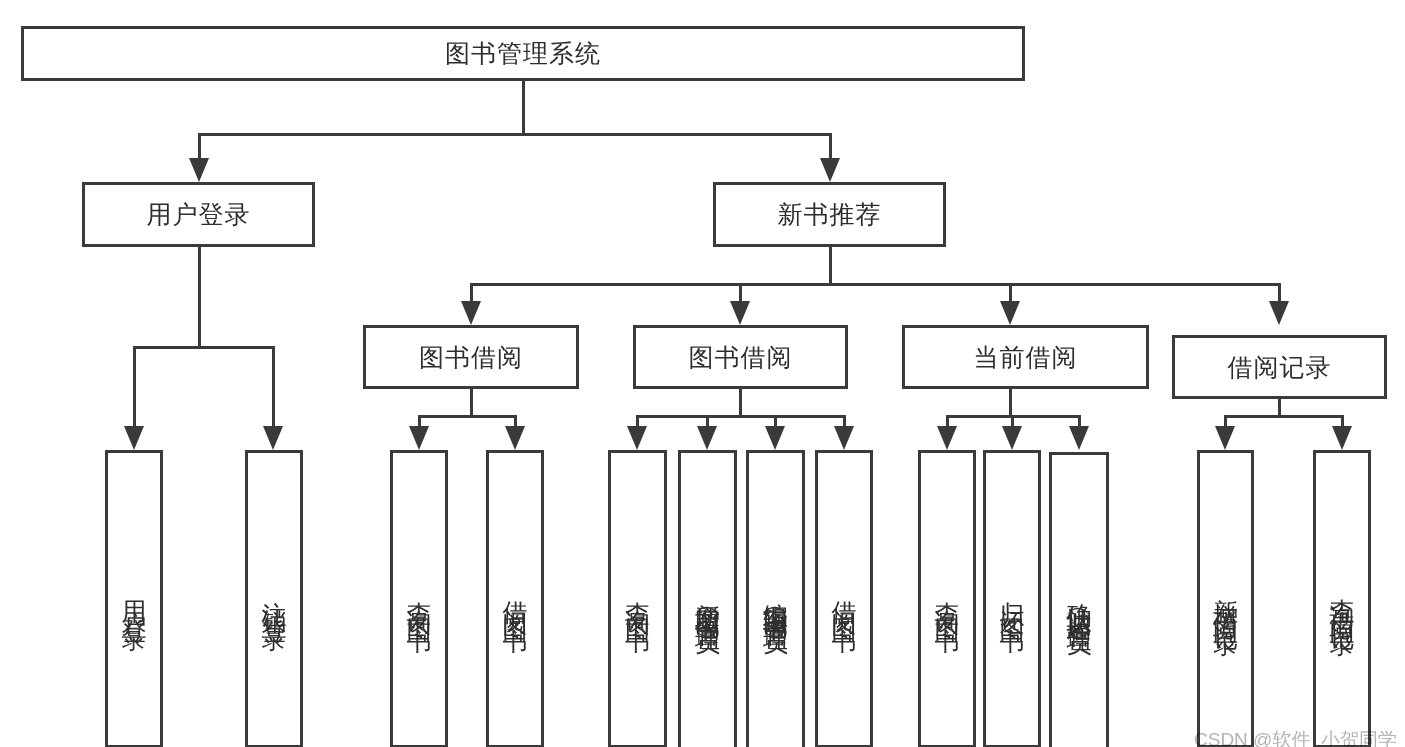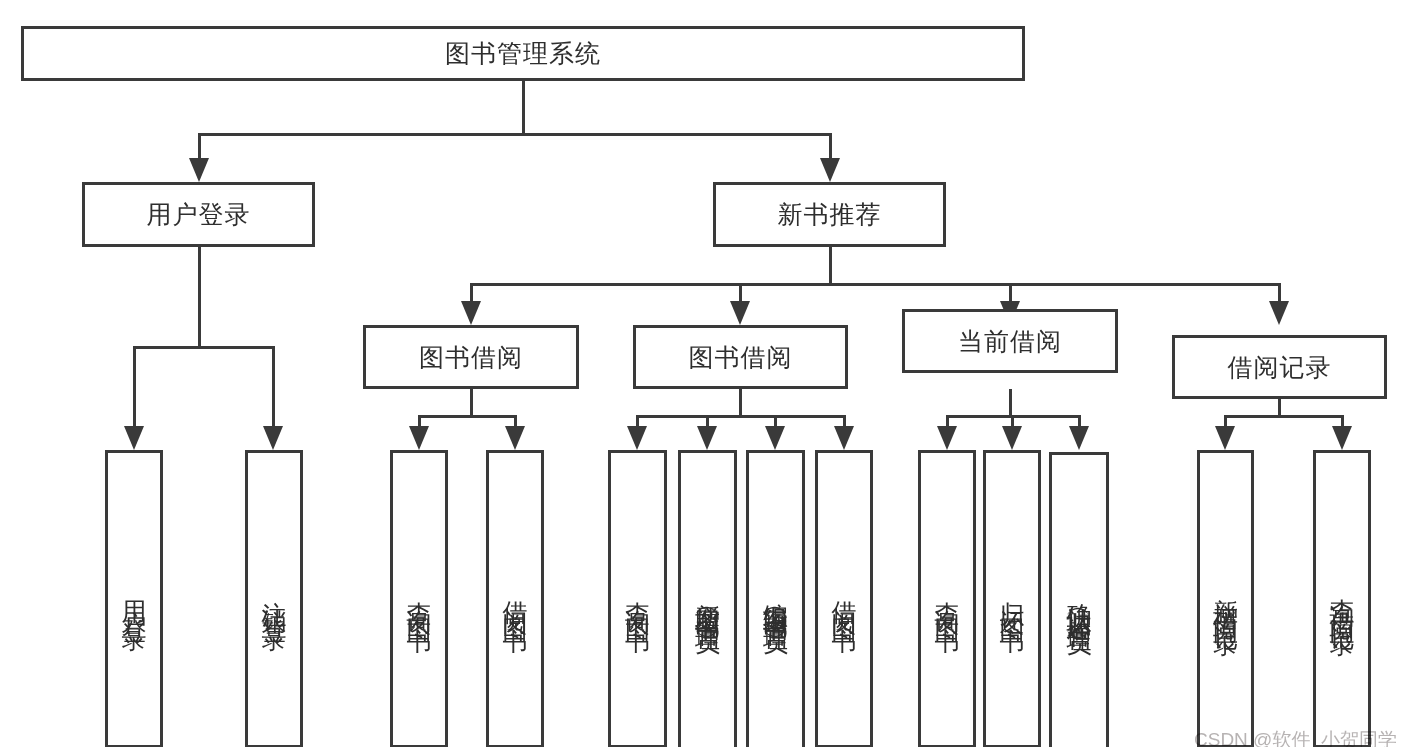--- a/index.html
+++ b/index.html
@@ -106,21 +106,21 @@
   <div class="box" style="left:713px;top:169px;width:233px;height:65px;">
     <span class="hlabel">新书推荐</span>
   </div>
 
   <div class="box" style="left:363px;top:312px;width:216px;height:64px;">
     <span class="hlabel">图书借阅</span>
   </div>
   <div class="box" style="left:633px;top:312px;width:215px;height:64px;">
     <span class="hlabel">图书借阅</span>
   </div>
-  <div class="box" style="left:902px;top:296px;width:216px;height:64px;">
+  <div class="box" style="left:902px;top:312px;width:247px;height:64px;">
     <span class="hlabel">当前借阅</span>
   </div>
   <div class="box" style="left:1172px;top:322px;width:215px;height:64px;">
     <span class="hlabel">借阅记录</span>
   </div>
 
   <div class="box" style="left:105px;top:437px;width:58px;height:298px;">
     <span class="vt sp9">用户登录</span>
   </div>
   <div class="box" style="left:245px;top:437px;width:58px;height:298px;">

